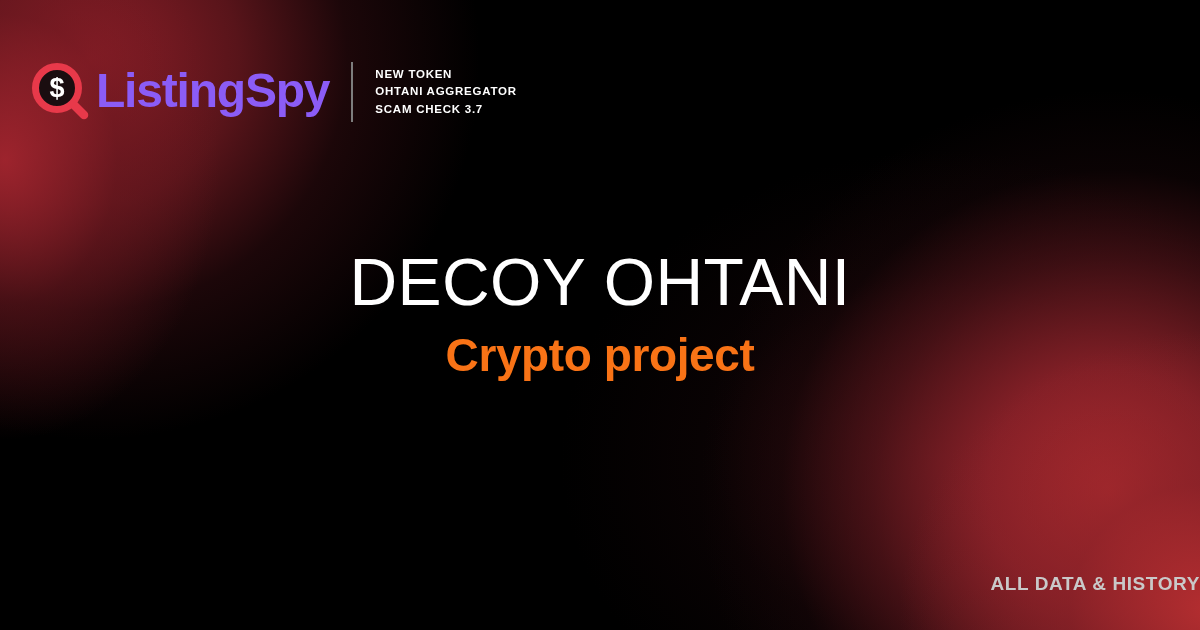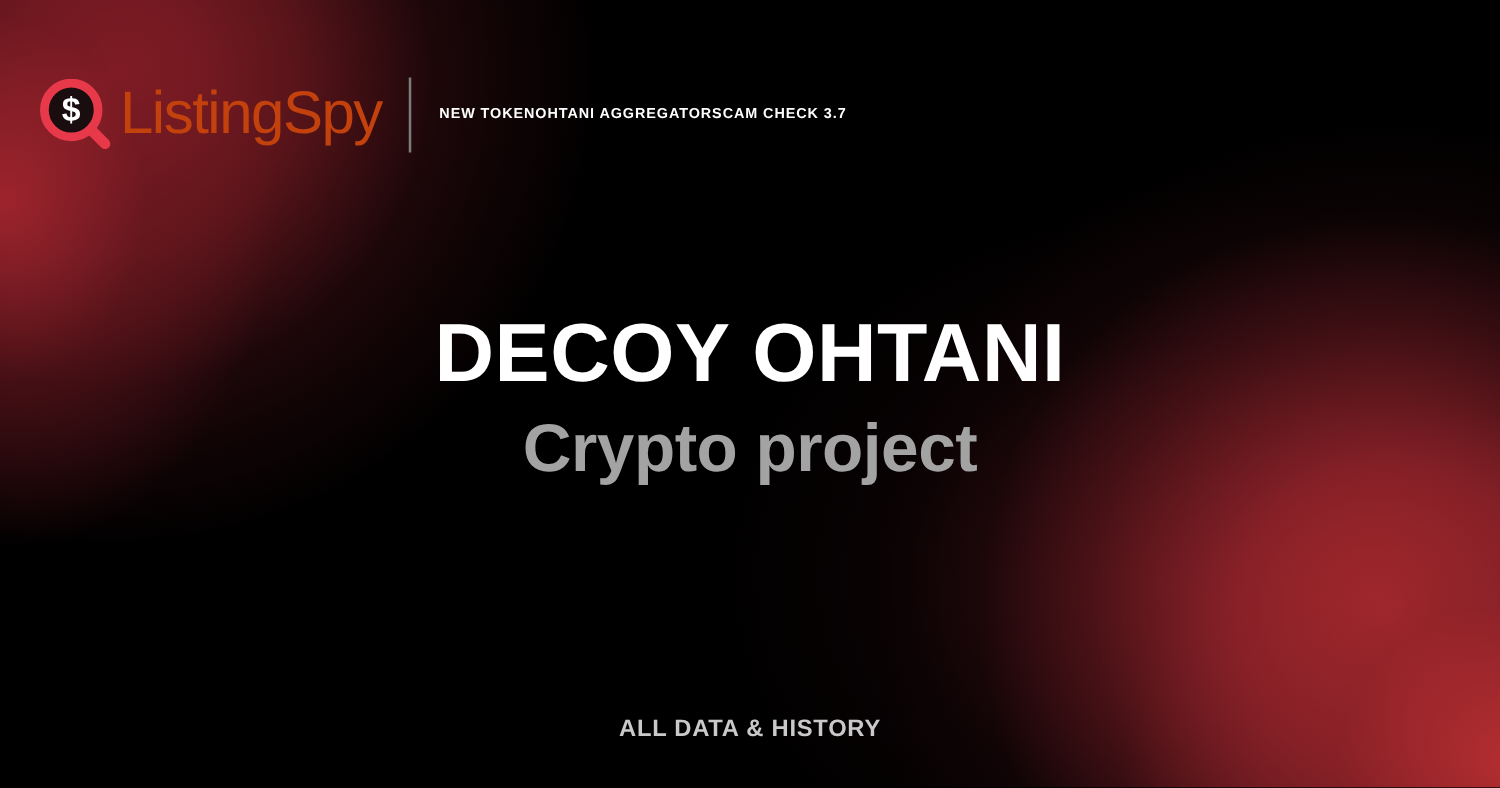--- a/index.html
+++ b/index.html
@@ -95,40 +95,40 @@
   .logo-mark {
     width: 58px;
     height: 58px;
     flex: 0 0 58px;
     position: relative;
     margin-right: 6px;
   }
 
   .logo-wordmark {
     font-size: 48px;
-    font-weight: normal;
-    color: #c2410c;
+    font-weight: bold;
+    color: #8b5cf6;
     letter-spacing: -1.2px;
     line-height: 1;
     white-space: nowrap;
     margin-top: -2px;
   }
 
   .logo-divider {
     width: 2px;
     height: 60px;
     background: #7d7d7d;
     margin-left: 22px;
     margin-right: 22px;
     flex: 0 0 2px;
   }
 
   .tagline {
     display: flex;
-    flex-direction: row;
+    flex-direction: column;
     justify-content: center;
     color: #ffffff;
     font-size: 11.5px;
     font-weight: bold;
     letter-spacing: 0.75px;
     line-height: 1.52;
     white-space: nowrap;
   }
 
   
@@ -136,44 +136,44 @@
     position: absolute;
     left: 0;
     top: 248px;
     width: 1200px;
     text-align: center;
   }
 
   .project-title {
     color: #ffffff;
     font-size: 66px;
-    font-weight: bold;
+    font-weight: normal;
     letter-spacing: 0.4px;
     line-height: 1.06;
     margin: 0;
     white-space: nowrap;
   }
 
   .project-subtitle {
-    color: #a3a3a3;
-    font-size: 54px;
+    color: #f97316;
+    font-size: 46px;
     font-weight: bold;
     letter-spacing: -0.4px;
     line-height: 1.1;
     margin: 12px 0 0 0;
     white-space: nowrap;
   }
 
   
   .footer-note {
     position: absolute;
     left: 0;
     top: 573px;
     width: 1200px;
-    text-align: center;
+    text-align: right;
     color: #c9c9c9;
     font-size: 19px;
     font-weight: bold;
     letter-spacing: 0.6px;
     white-space: nowrap;
   }
 </style>
 </head>
 <body>
 

